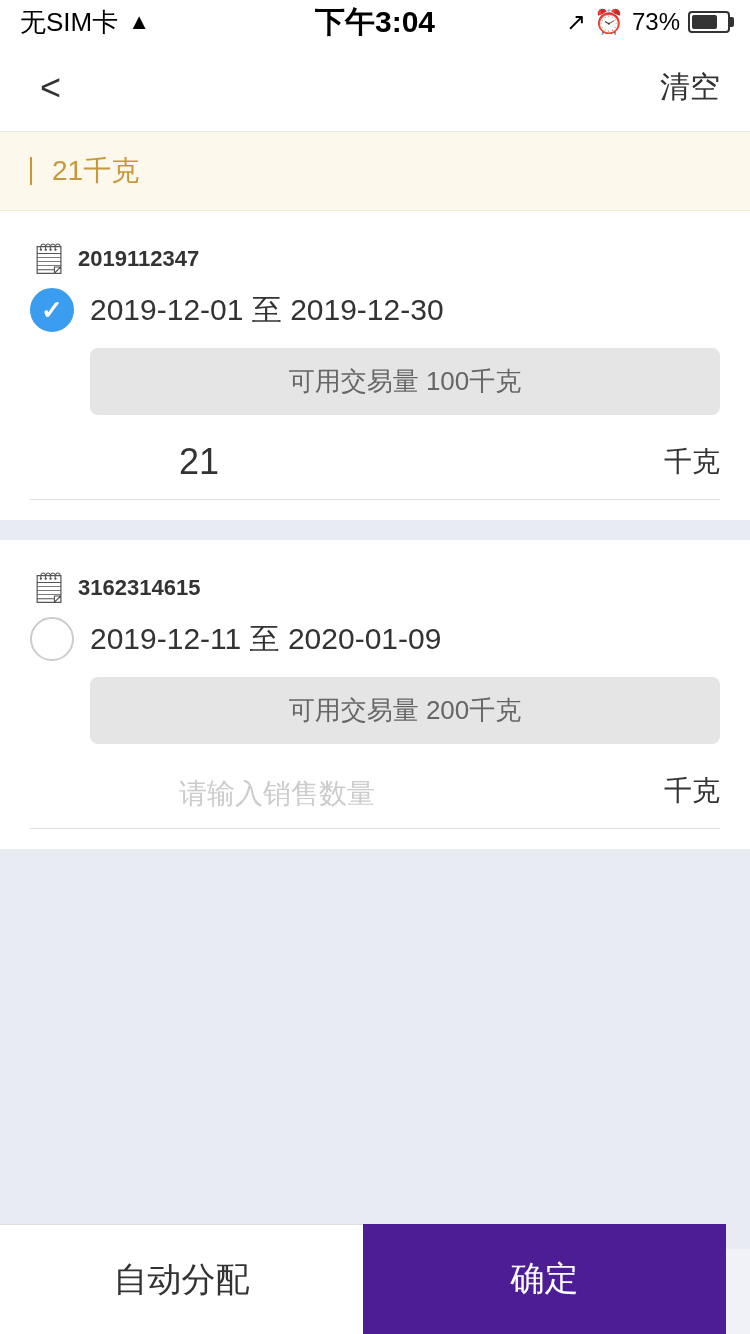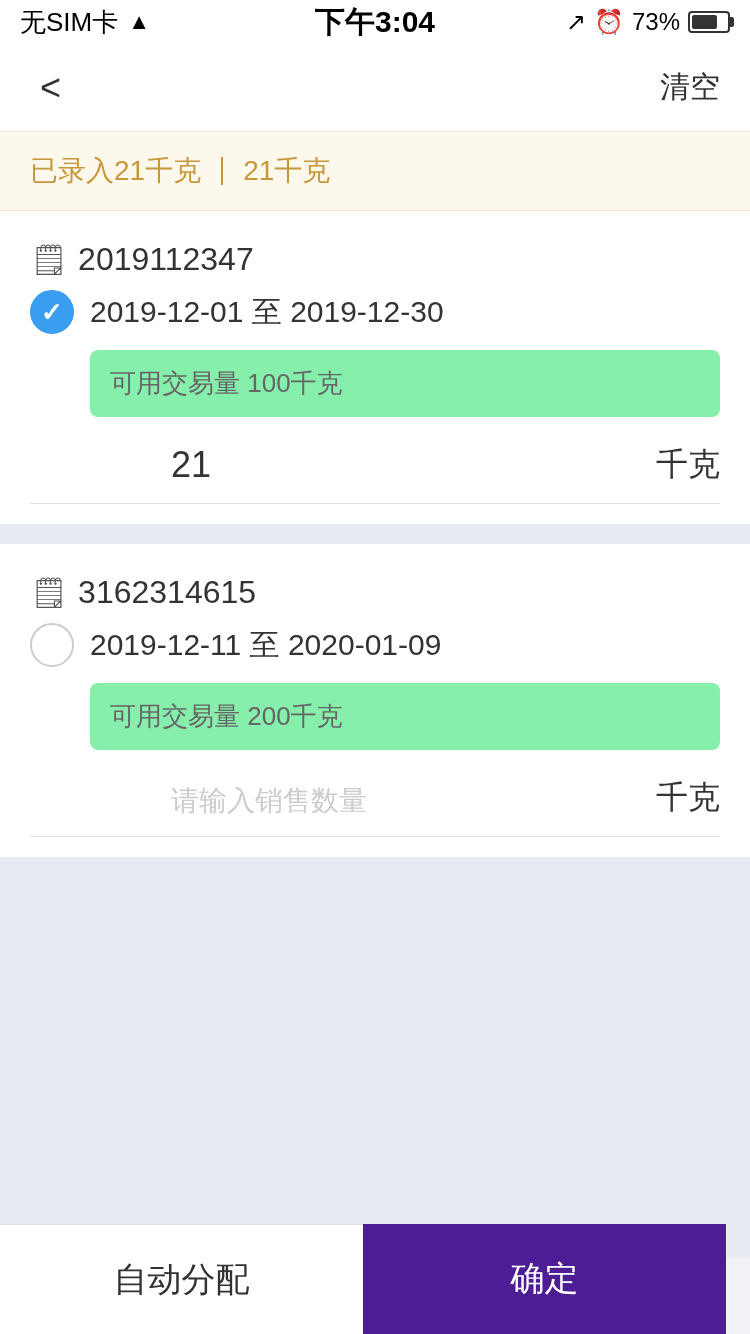--- a/index.html
+++ b/index.html
@@ -138,23 +138,23 @@
       display: flex;
       align-items: center;
       gap: 10px;
       margin-bottom: 12px;
     }
     .batch-icon {
       font-size: 30px;
       color: #555;
     }
     .batch-id {
-      font-size: 32px;
-      color: #333;
-      font-weight: 400;
+      font-size: 22px;
+      color: #333;
+      font-weight: 700;
     }
 
     
     .date-row {
       display: flex;
       align-items: center;
       gap: 16px;
       margin-bottom: 16px;
     }
     .radio-circle {
@@ -178,27 +178,28 @@
       font-size: 26px;
       font-weight: bold;
     }
     .date-text {
       font-size: 30px;
       color: #333;
     }
 
     
     .avail-qty-box {
-      background: #86efac;
+      background: #e5e5e5;
       border-radius: 8px;
       padding: 16px 20px;
       font-size: 26px;
       color: #666;
       margin-bottom: 10px;
       margin-left: 60px;
+      text-align: center;
     }
 
     
     .input-row {
       display: flex;
       align-items: center;
       justify-content: flex-end;
       gap: 20px;
       padding: 16px 0;
       border-bottom: 1px solid #e0e0e0;
@@ -211,21 +212,21 @@
       outline: none;
       text-align: left;
       background: transparent;
       min-width: 100px;
     }
     .qty-input::placeholder {
       color: #ccc;
       font-size: 28px;
     }
     .unit-label {
-      font-size: 32px;
+      font-size: 28px;
       color: #333;
     }
 
     
     .section-divider {
       width: 750px;
       height: 20px;
       background: #e8ecf2;
     }
 
@@ -296,21 +297,20 @@
 </div>
 
 <div class="nav-bar">
   <span class="nav-back">&lt;</span>
   <span class="nav-clear">清空</span>
 </div>
 
 <div class="content-area">
 
   <div class="summary-banner">
-    <span class="summary-text">已录入21千克</span>
     <div class="summary-divider"></div>
     <span class="summary-value">21千克</span>
   </div>
 
   <div class="batch-item">
     <div class="batch-header">
       <span class="batch-icon">🗒</span>
       <span class="batch-id">2019112347</span>
     </div>
     <div class="date-row">

